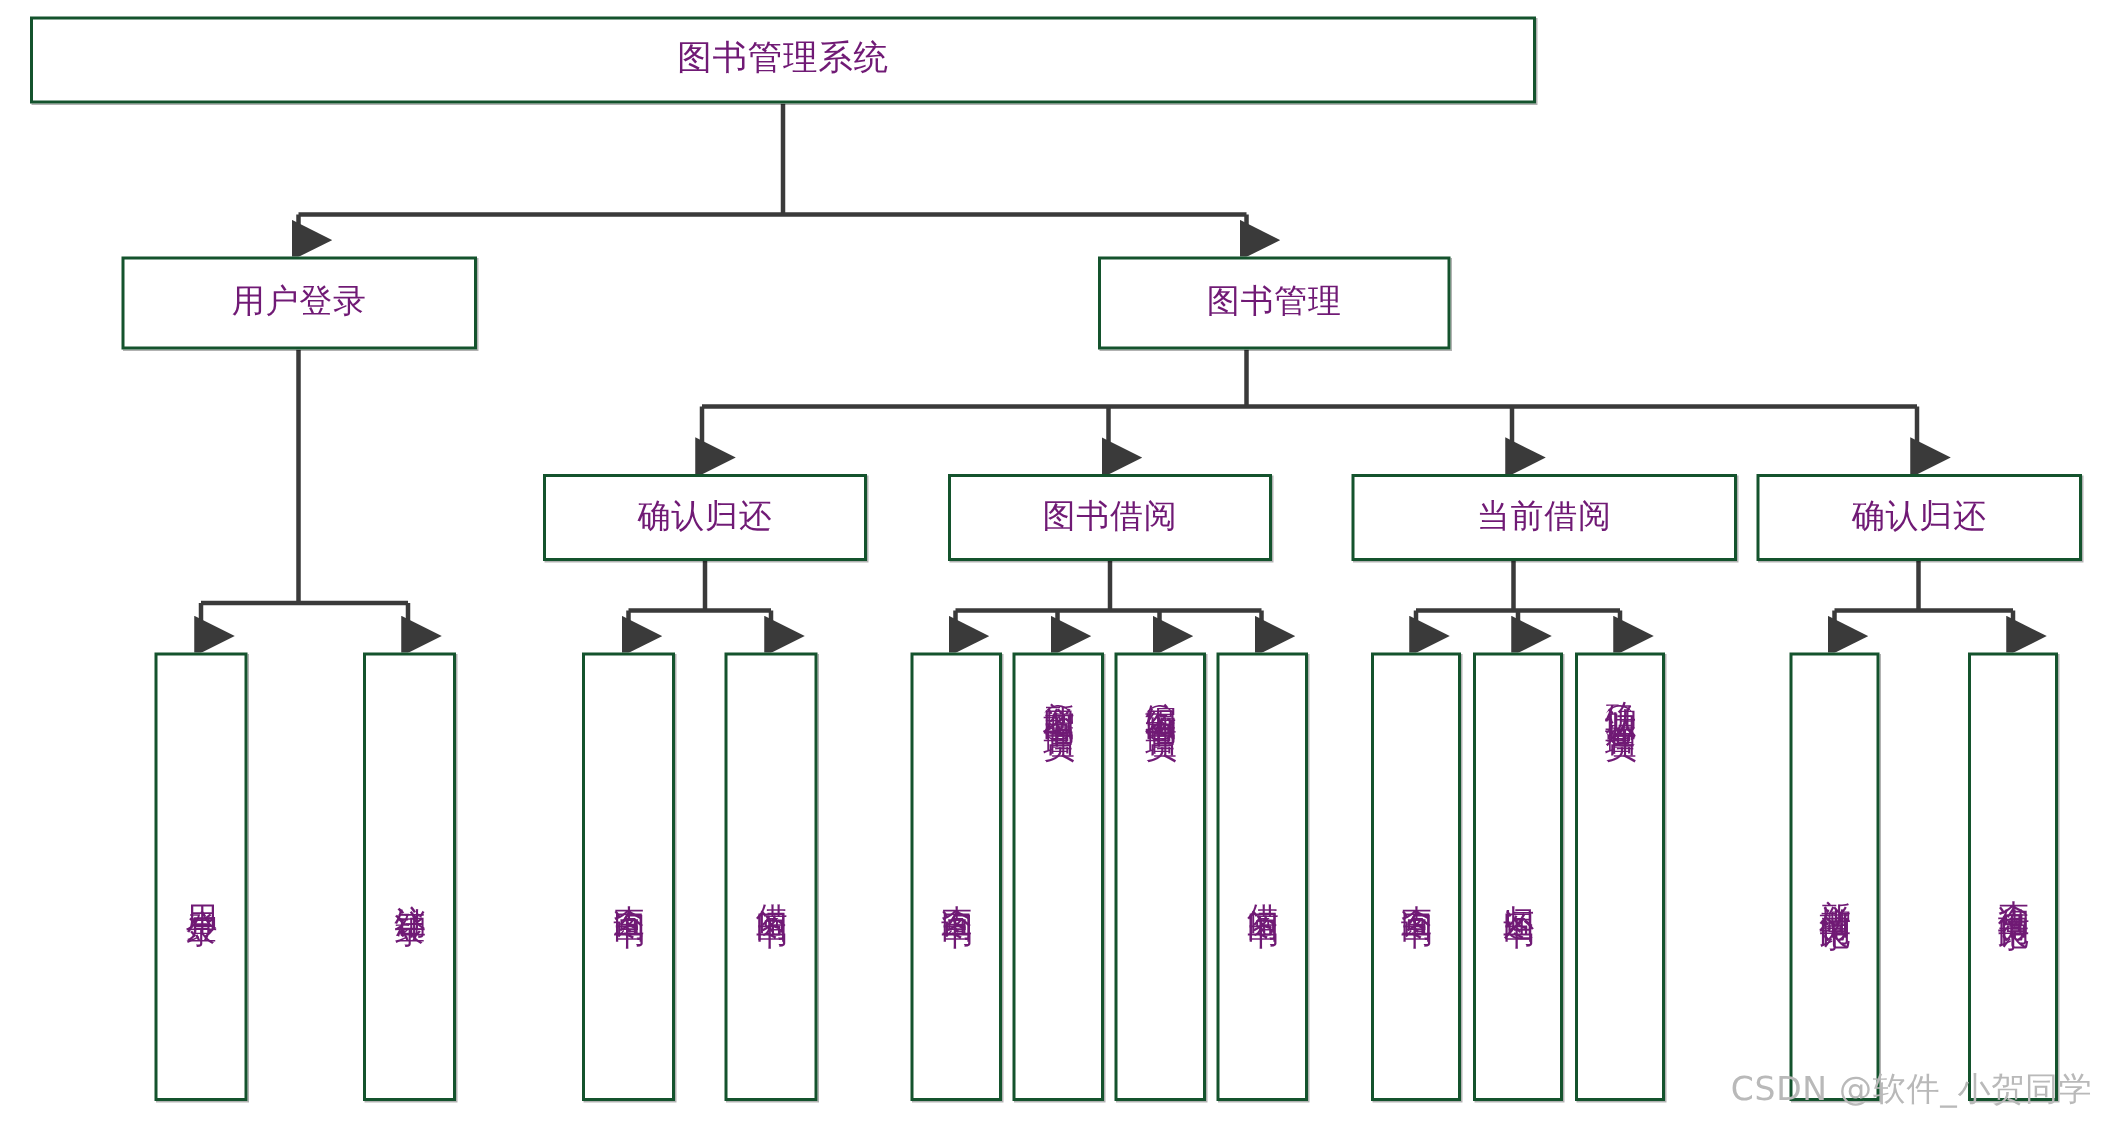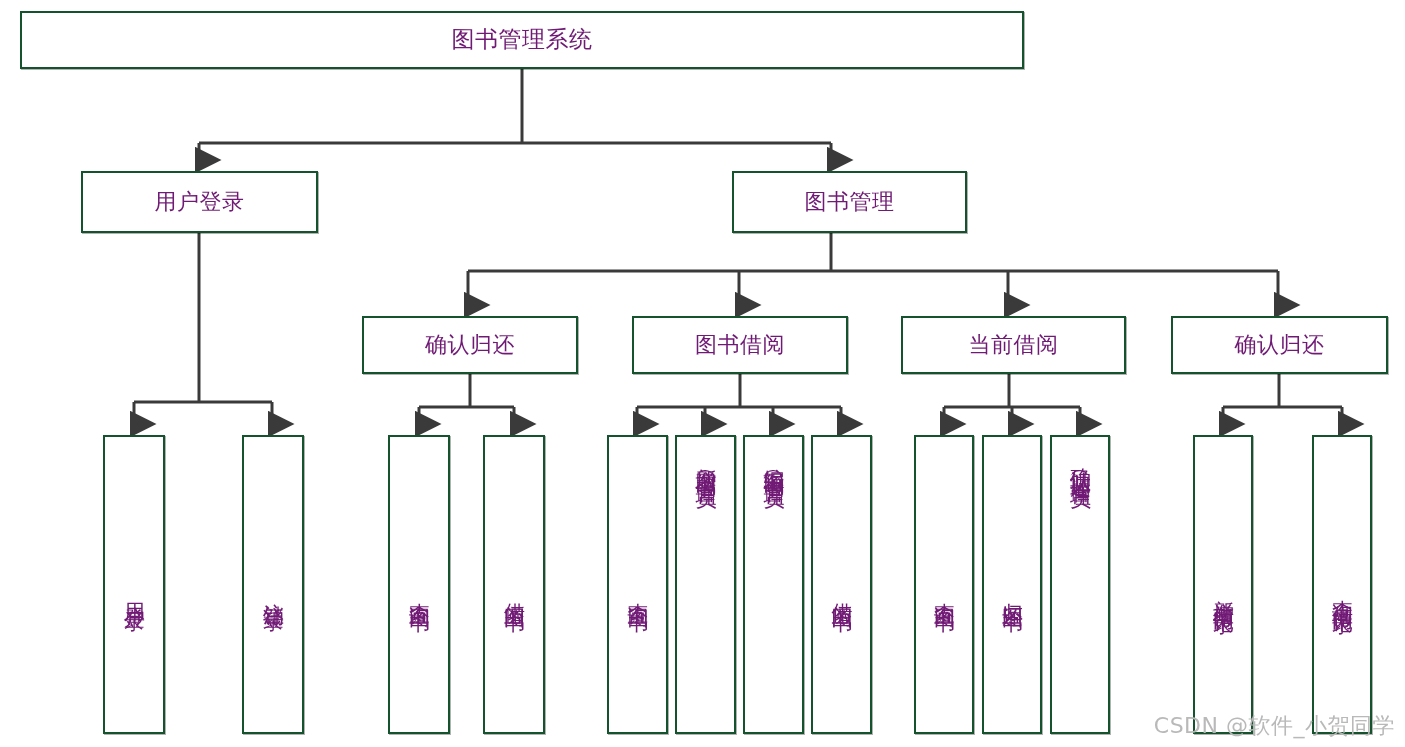--- a/index.html
+++ b/index.html
@@ -137,21 +137,21 @@
   <div class="node horiz" style="left:712px;top:171px;width:235px;height:62px;margin-left:20px;">
     <span>图书管理</span>
   </div>
 
   <div class="node horiz" style="left:362px;top:316px;width:216px;height:58px;">
     <span>确认归还</span>
   </div>
   <div class="node horiz" style="left:632px;top:316px;width:216px;height:58px;">
     <span>图书借阅</span>
   </div>
-  <div class="node horiz" style="left:901px;top:316px;width:225px;height:58px;">
+  <div class="node horiz" style="left:901px;top:316px;width:257px;height:58px;">
     <span>当前借阅</span>
   </div>
   <div class="node horiz" style="left:1171px;top:316px;width:217px;height:58px;">
     <span>确认归还</span>
   </div>
 
   <div class="node vert mid" style="left:103px;top:435px;width:62px;height:299px;">
     <span class="vtext">用户登录</span>
   </div>
   <div class="node vert mid" style="left:242px;top:435px;width:62px;height:299px;">

